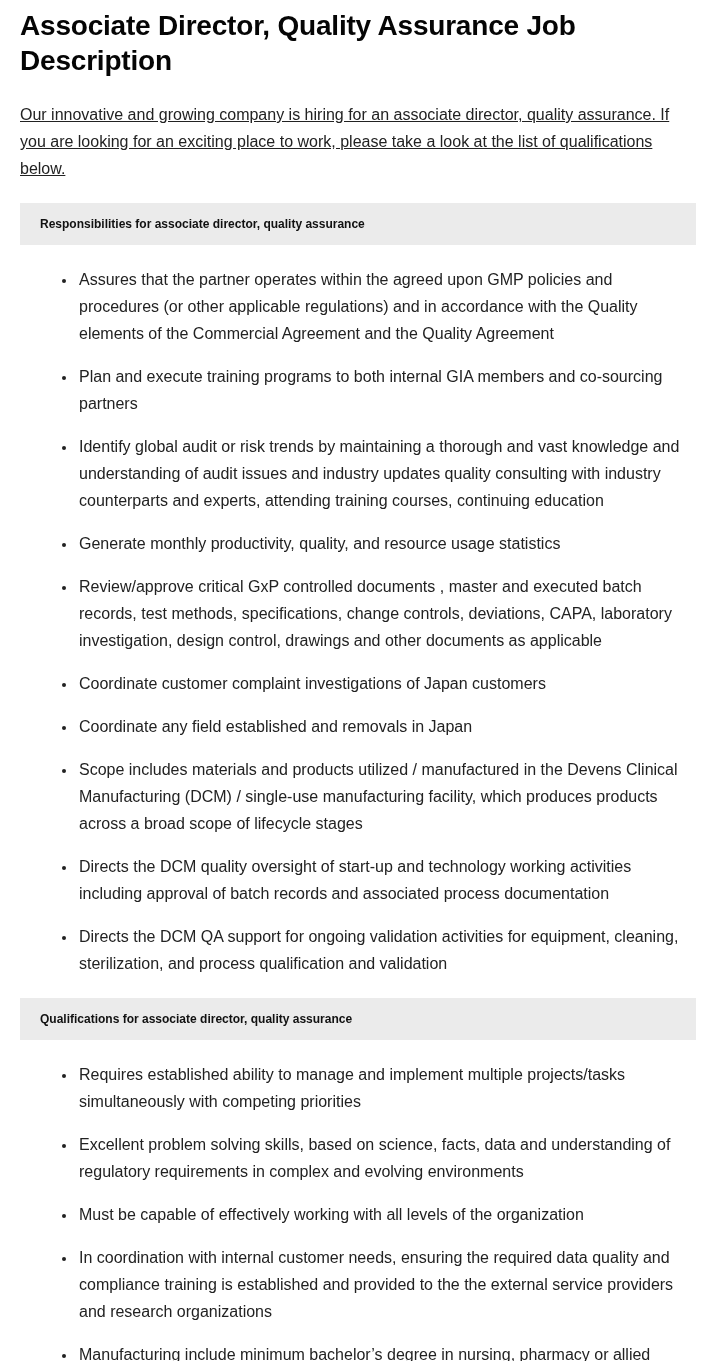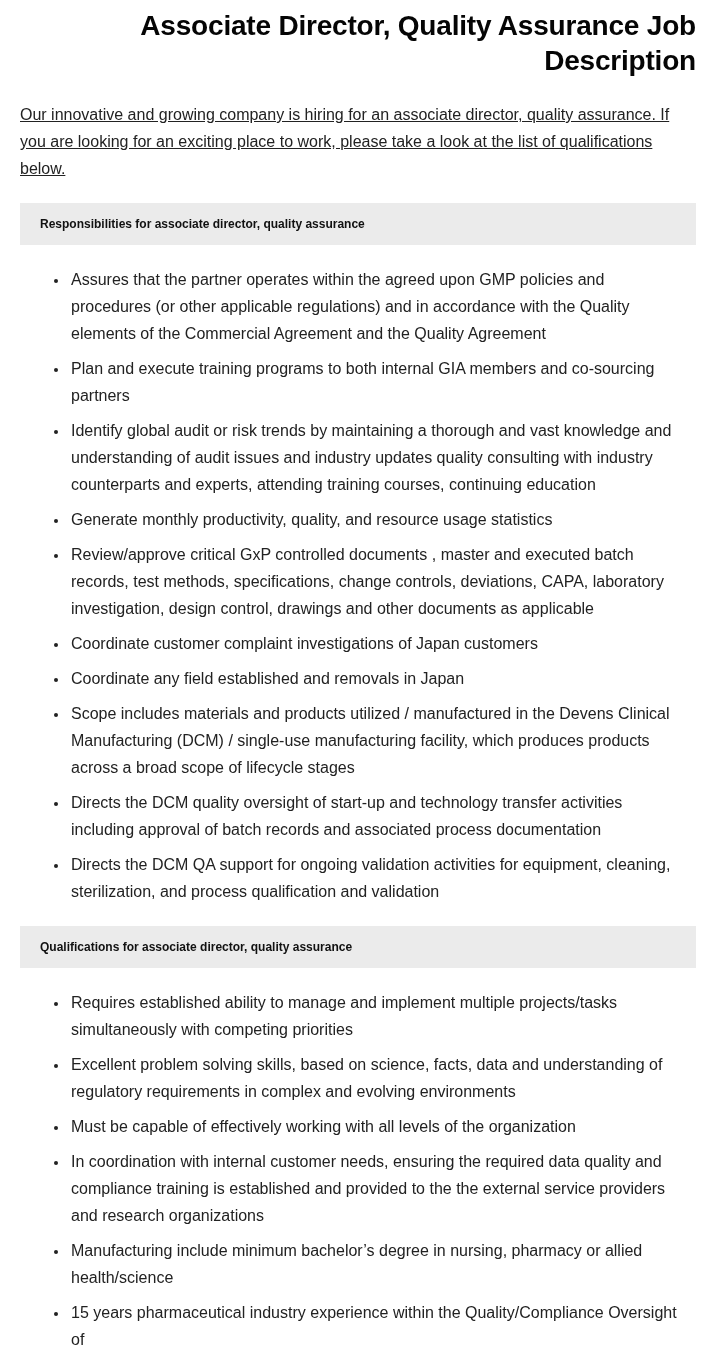--- a/index.html
+++ b/index.html
@@ -13,21 +13,21 @@
     color: #222222;
     -webkit-font-smoothing: antialiased;
   }
   .doc {
     padding: 6px 24px 40px 20px;
   }
   .page-title {
     font-size: 28px;
     line-height: 35px;
     font-weight: bold;
-    text-align: right;
+    text-align: left;
     color: #050505;
     margin: 2px 0 0 0;
     letter-spacing: -0.2px;
   }
   .intro {
     font-size: 16px;
     line-height: 27px;
     margin: 23px 0 0 0;
     color: #222222;
     text-decoration: underline;
@@ -42,21 +42,21 @@
     color: #111111;
   }
   ul.items {
     margin: 21px 0 0 0;
     padding: 0 0 0 41px;
     list-style: disc outside;
   }
   ul.items li {
     font-size: 16px;
     line-height: 27px;
-    margin: 8px;
+    margin: 16px;
     padding-left: 2px;
     color: #222222;
   }
   ul.items li::marker {
     color: #222222;
     font-size: 14px;
   }
 </style>
 </head>
 <body>
@@ -73,21 +73,21 @@
 
   <ul class="items">
     <li>Assures that the partner operates within the agreed upon GMP policies and procedures (or other applicable regulations) and in accordance with the Quality elements of the Commercial Agreement and the Quality Agreement</li>
     <li>Plan and execute training programs to both internal GIA members and co-sourcing partners</li>
     <li>Identify global audit or risk trends by maintaining a thorough and vast knowledge and understanding of audit issues and industry updates quality consulting with industry counterparts and experts, attending training courses, continuing education</li>
     <li>Generate monthly productivity, quality, and resource usage statistics</li>
     <li>Review/approve critical GxP controlled documents , master and executed batch records, test methods, specifications, change controls, deviations, CAPA, laboratory investigation, design control, drawings and other documents as applicable</li>
     <li>Coordinate customer complaint investigations of Japan customers</li>
     <li>Coordinate any field established and removals in Japan</li>
     <li>Scope includes materials and products utilized / manufactured in the Devens Clinical Manufacturing (DCM) / single-use manufacturing facility, which produces products across a broad scope of lifecycle stages</li>
-    <li>Directs the DCM quality oversight of start-up and technology transfer activities including approval of batch records and associated process documentation</li>
+    <li>Directs the DCM quality oversight of start-up and technology working activities including approval of batch records and associated process documentation</li>
     <li>Directs the DCM QA support for ongoing validation activities for equipment, cleaning, sterilization, and process qualification and validation</li>
   </ul>
 
   <div class="section-header">
     <span>Qualifications for associate director, quality assurance</span>
   </div>
 
   <ul class="items">
     <li>Requires established ability to manage and implement multiple projects/tasks simultaneously with competing priorities</li>
     <li>Excellent problem solving skills, based on science, facts, data and understanding of regulatory requirements in complex and evolving environments</li>

